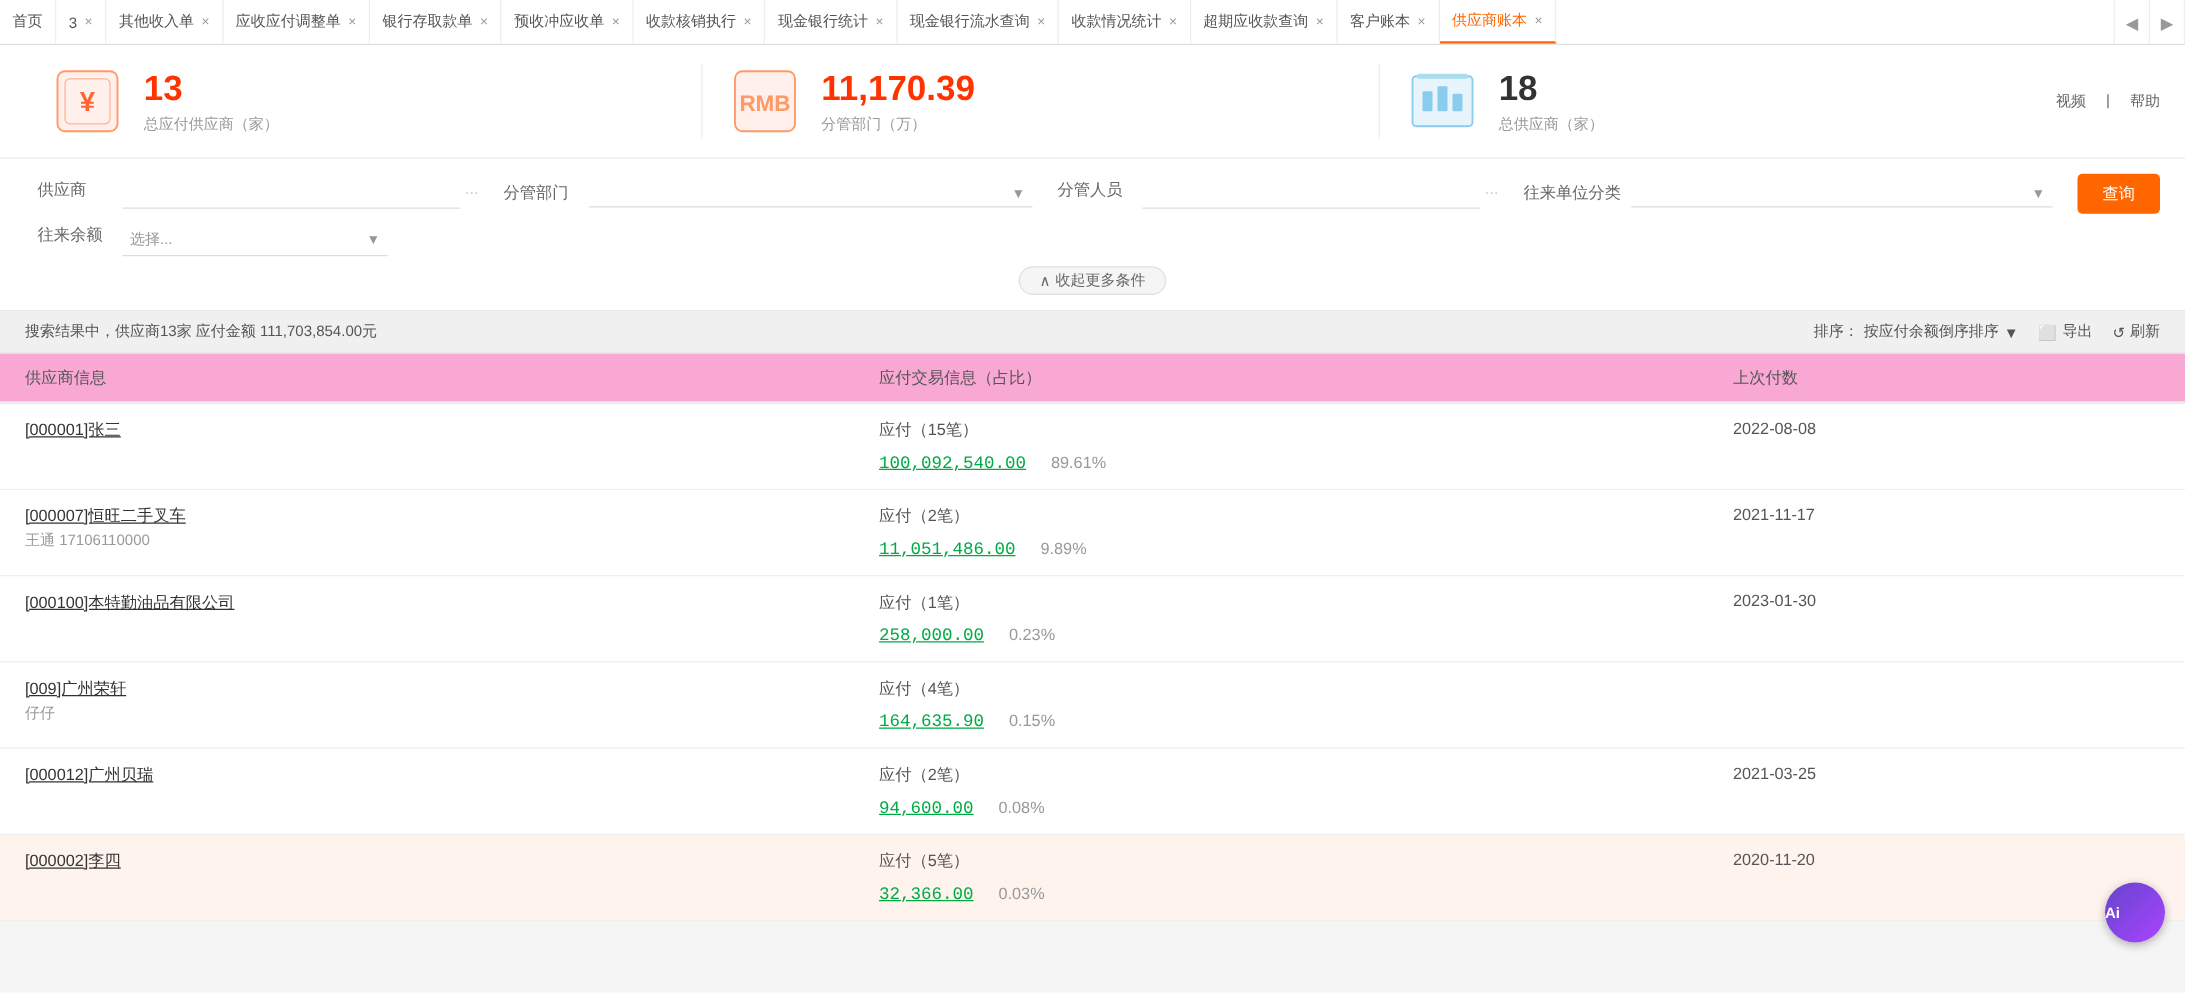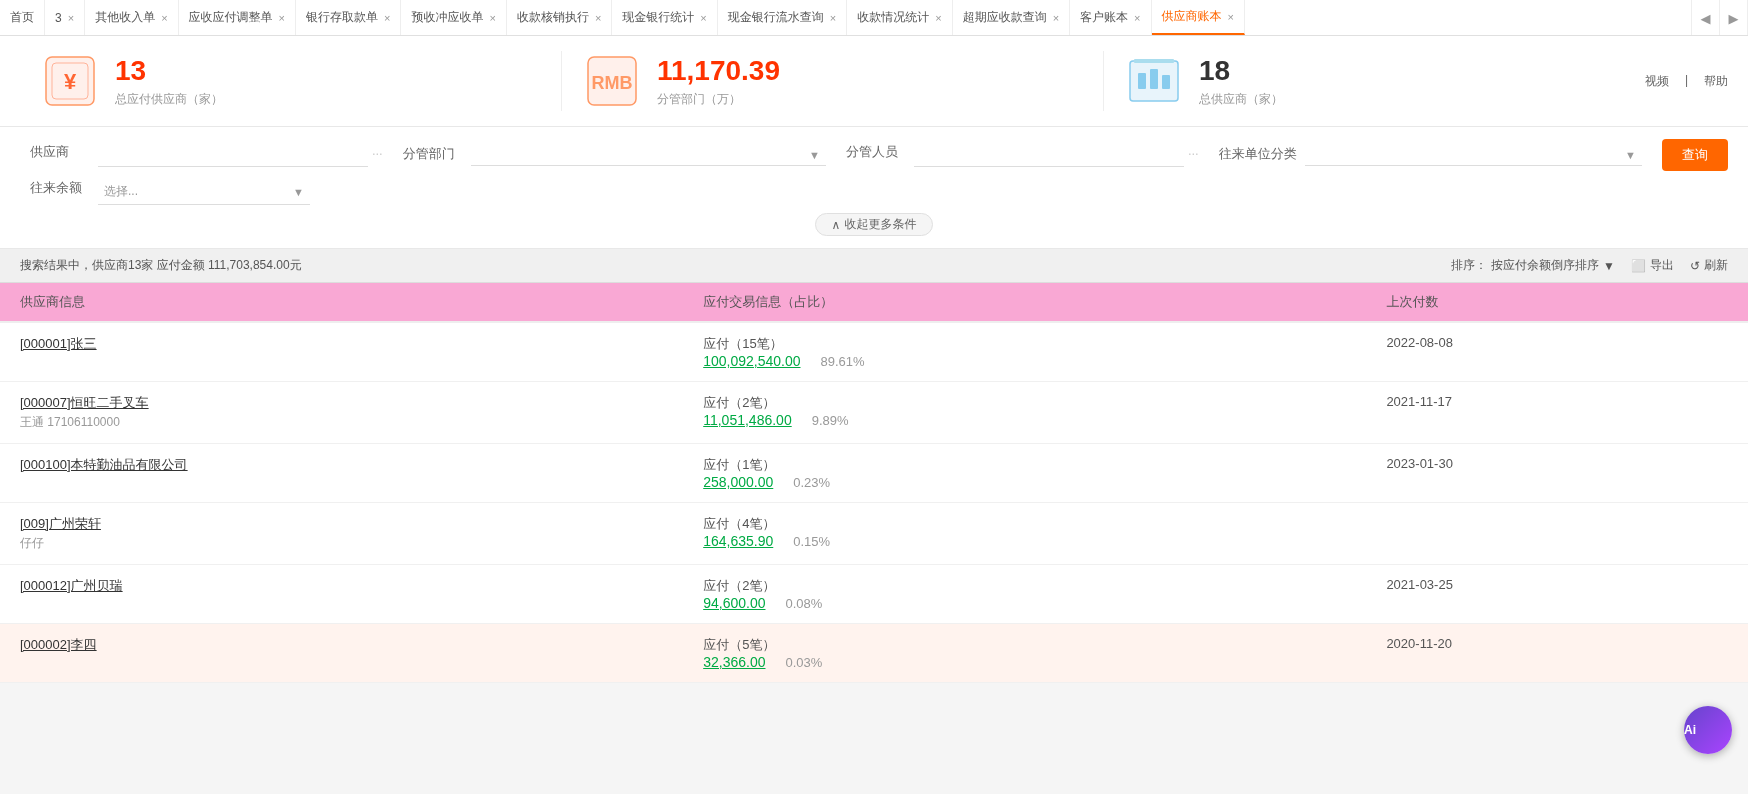--- a/index.html
+++ b/index.html
@@ -89,21 +89,21 @@
     }
     .table-row {
       display: grid; grid-template-columns: 2fr 2fr 1fr;
       padding: 12px 20px; border-bottom: 1px solid #f0f0f0; align-items: start;
     }
     .table-row.highlighted { background: #fff3ee; }
     .supplier-link { color: #333; text-decoration: underline; cursor: pointer; font-size: 13px; }
     .supplier-sub { color: #999; font-size: 12px; margin-top: 2px; }
     .tx-info { }
     .tx-label { font-size: 13px; color: #555; }
-    .tx-amount { font-size: 14px; color: #00aa44; font-weight: 500; margin-top: 0; text-decoration: underline; cursor: pointer; }
+    .tx-amount { font-size: 14px; color: #00aa44; font-weight: 500; margin-top: 10px; text-decoration: underline; cursor: pointer; font-family: Liberation Mono, monospace; }
     .tx-percent { font-size: 13px; color: #999; margin-left: 20px; }
     .tx-row { display: flex; align-items: baseline; gap: 0; }
     .last-pay { font-size: 13px; color: #555; }
   </style>
 </head>
 <body>
 
 <nav class="top-nav">
   <div class="nav-item">
     <span>首页</span>

